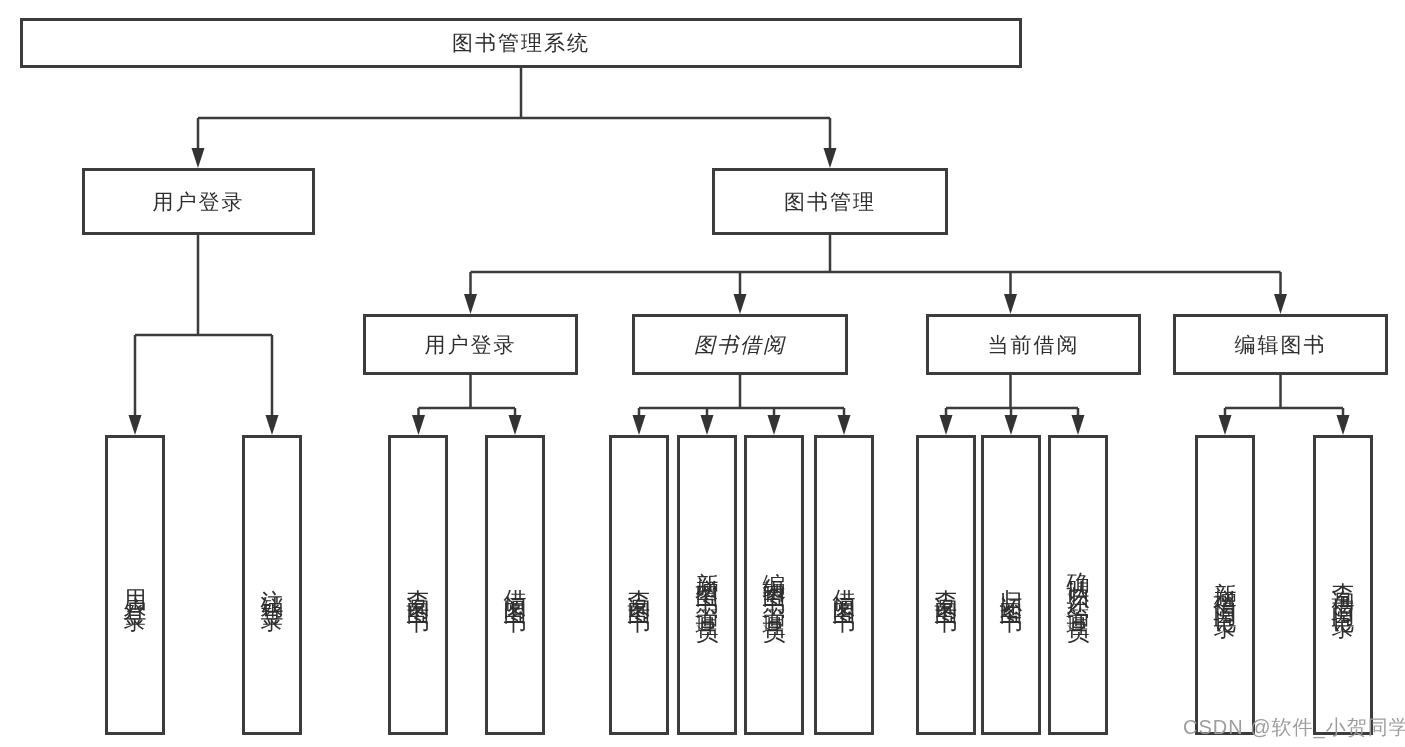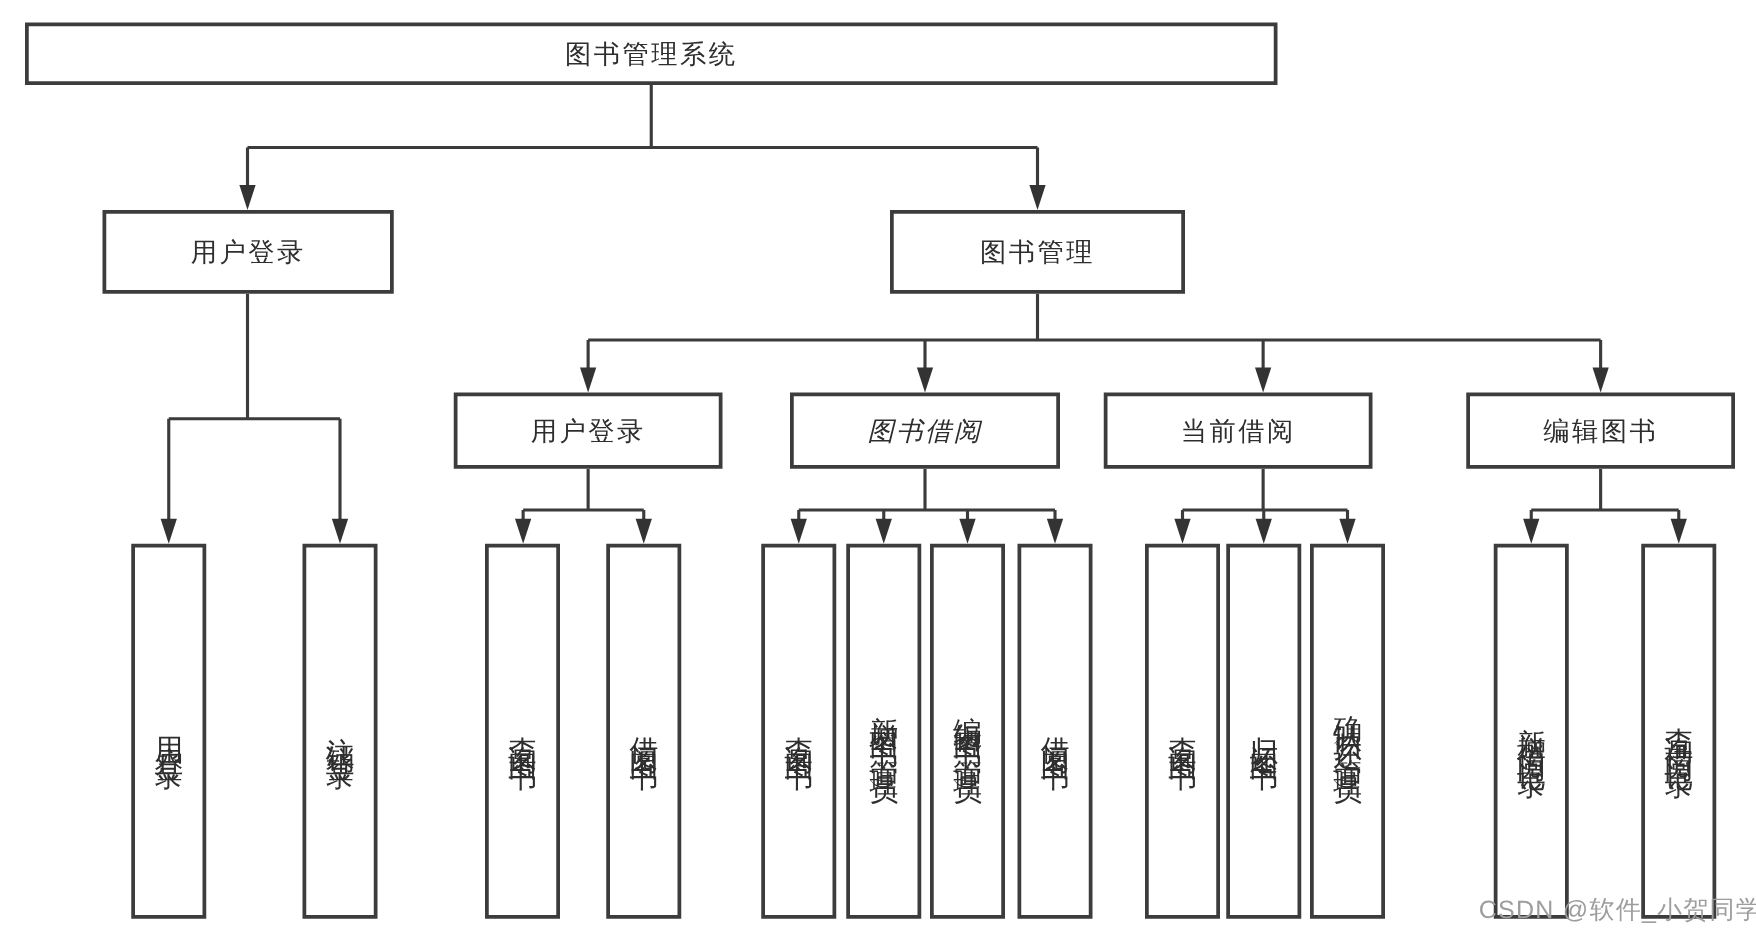--- a/index.html
+++ b/index.html
@@ -73,21 +73,21 @@
   <div class="box l2b">
     <span class="hlabel">图书管理</span>
   </div>
 
   <div class="box l3" style="left:363px;width:215px;">
     <span class="hlabel">用户登录</span>
   </div>
   <div class="box l3" style="left:632px;width:216px;font-style:italic;">
     <span class="hlabel">图书借阅</span>
   </div>
-  <div class="box l3" style="left:883px;width:215px;">
+  <div class="box l3" style="left:926px;width:215px;">
     <span class="hlabel">当前借阅</span>
   </div>
   <div class="box l3" style="left:1173px;width:215px;">
     <span class="hlabel">编辑图书</span>
   </div>
 
   <div class="box leaf" style="left:105px;">
     <span class="vtext">用户登录</span>
   </div>
   <div class="box leaf" style="left:242px;">

